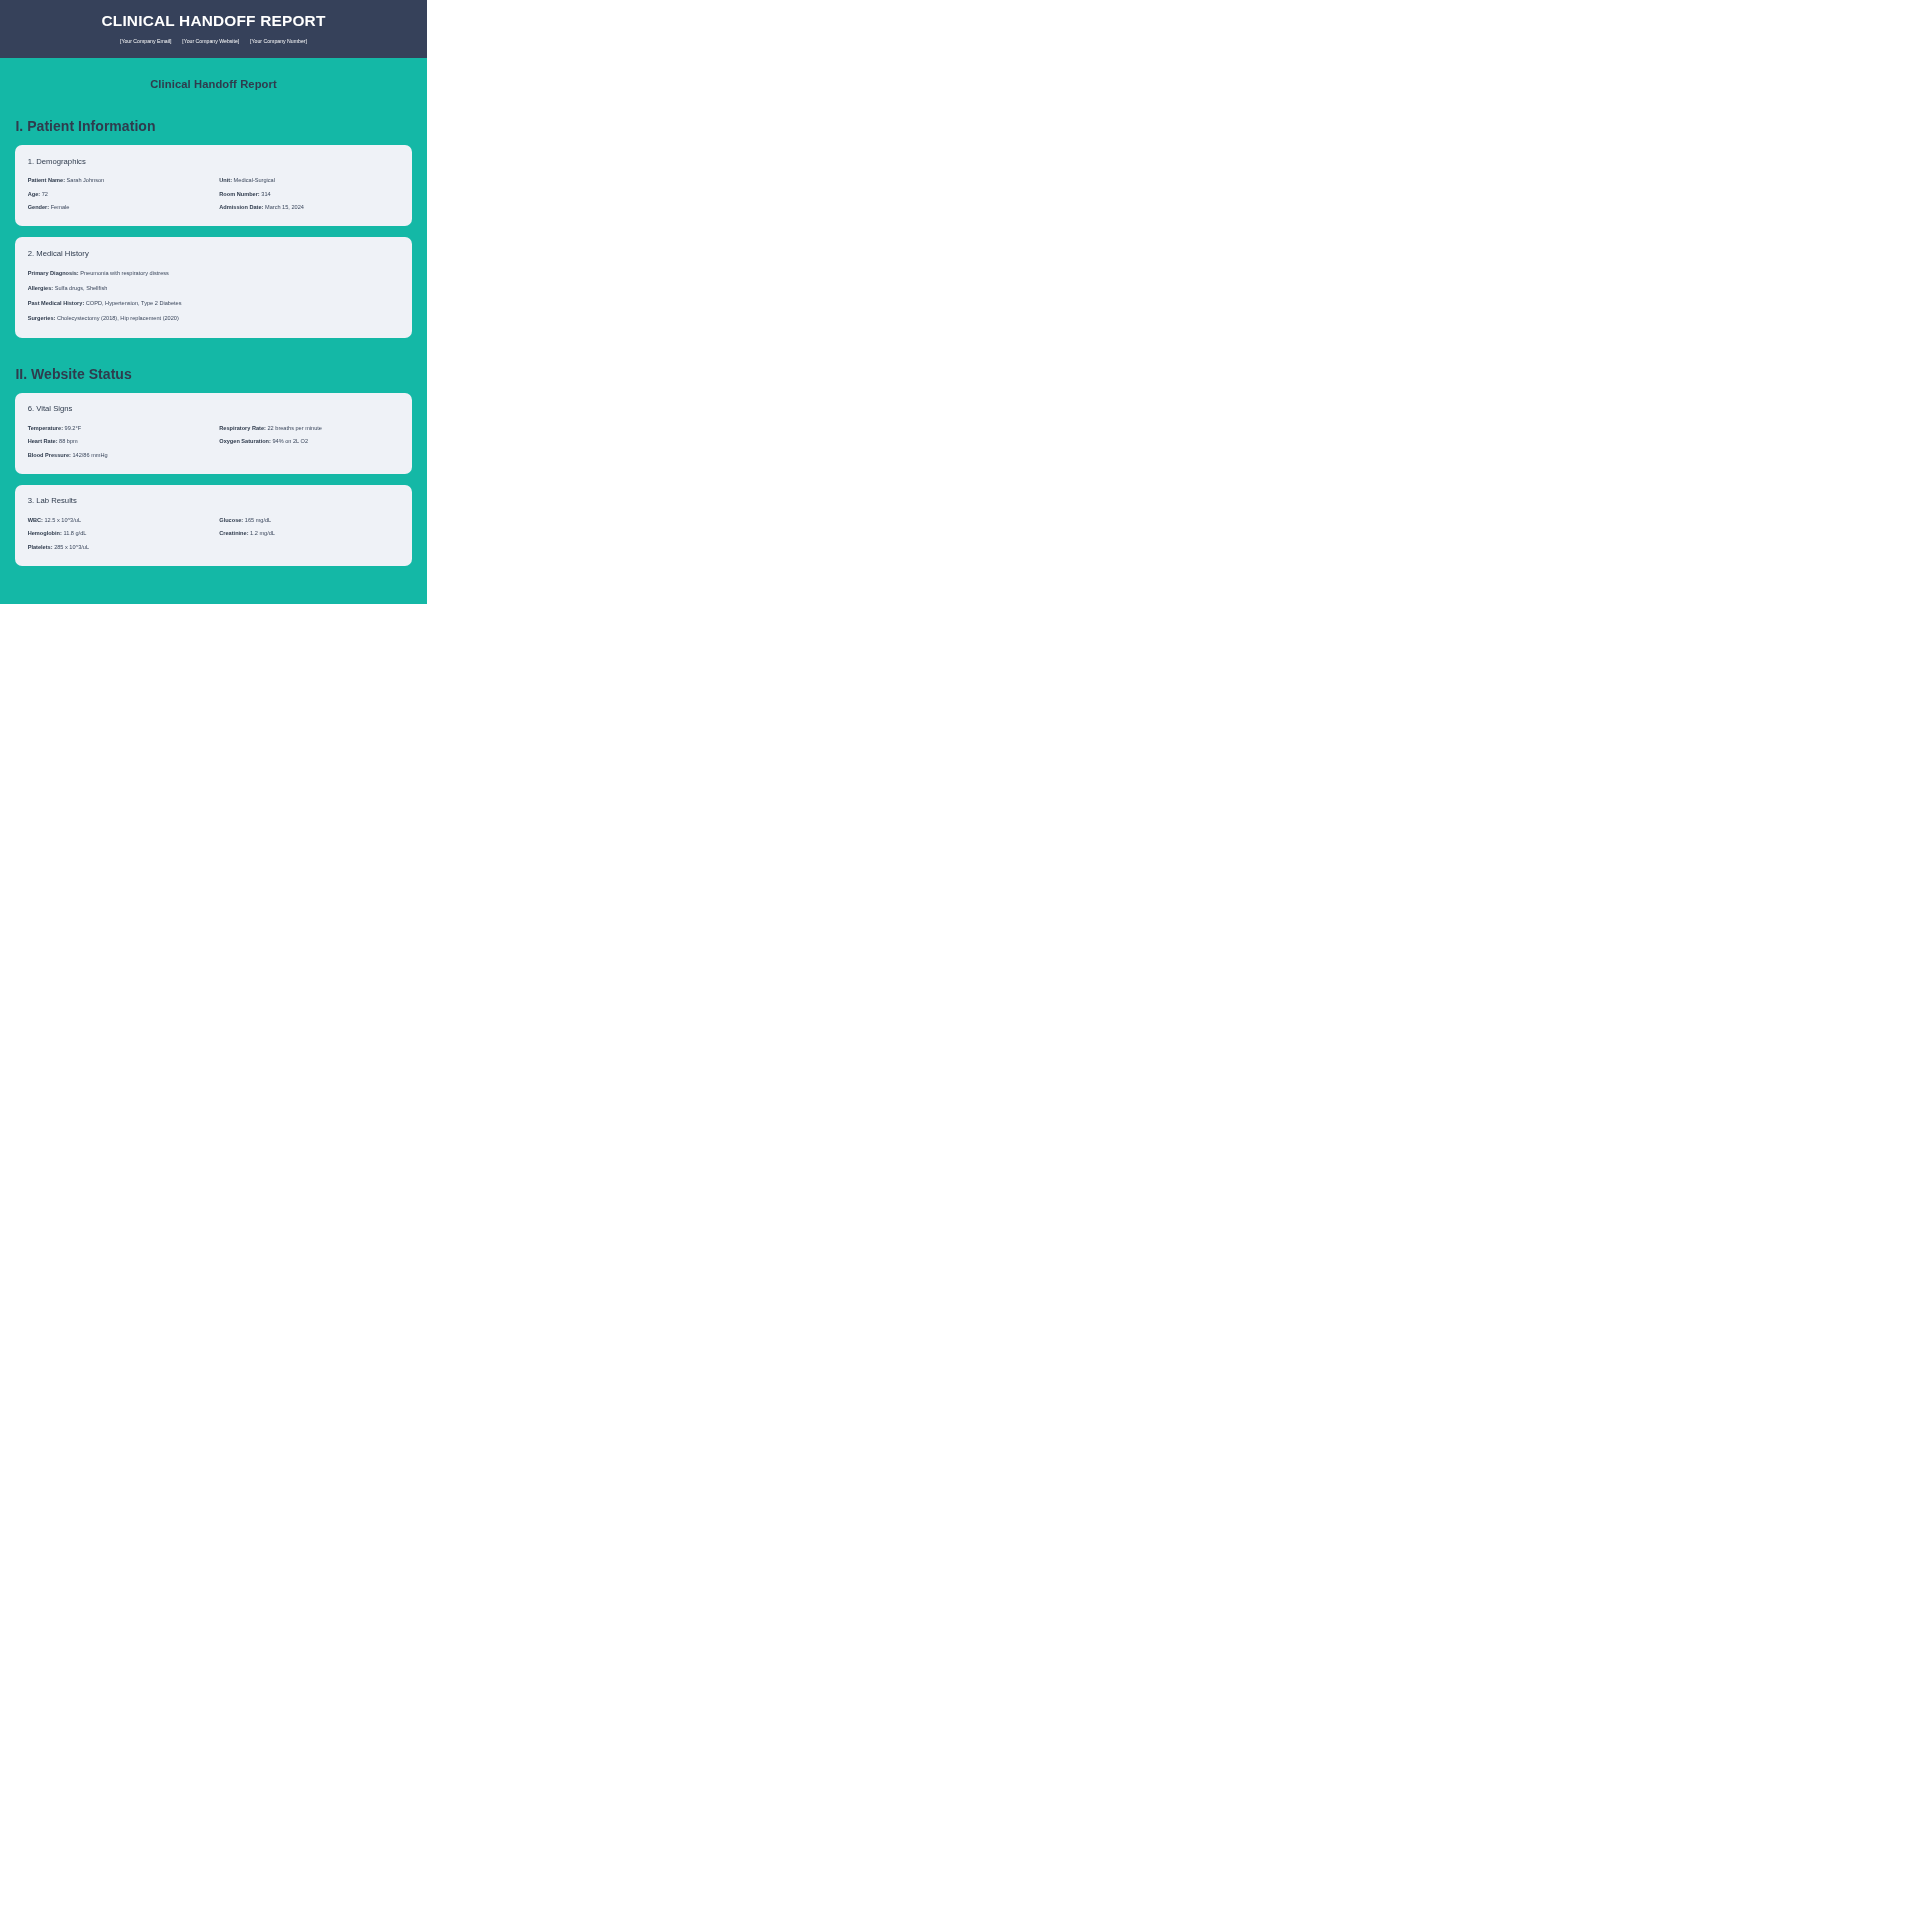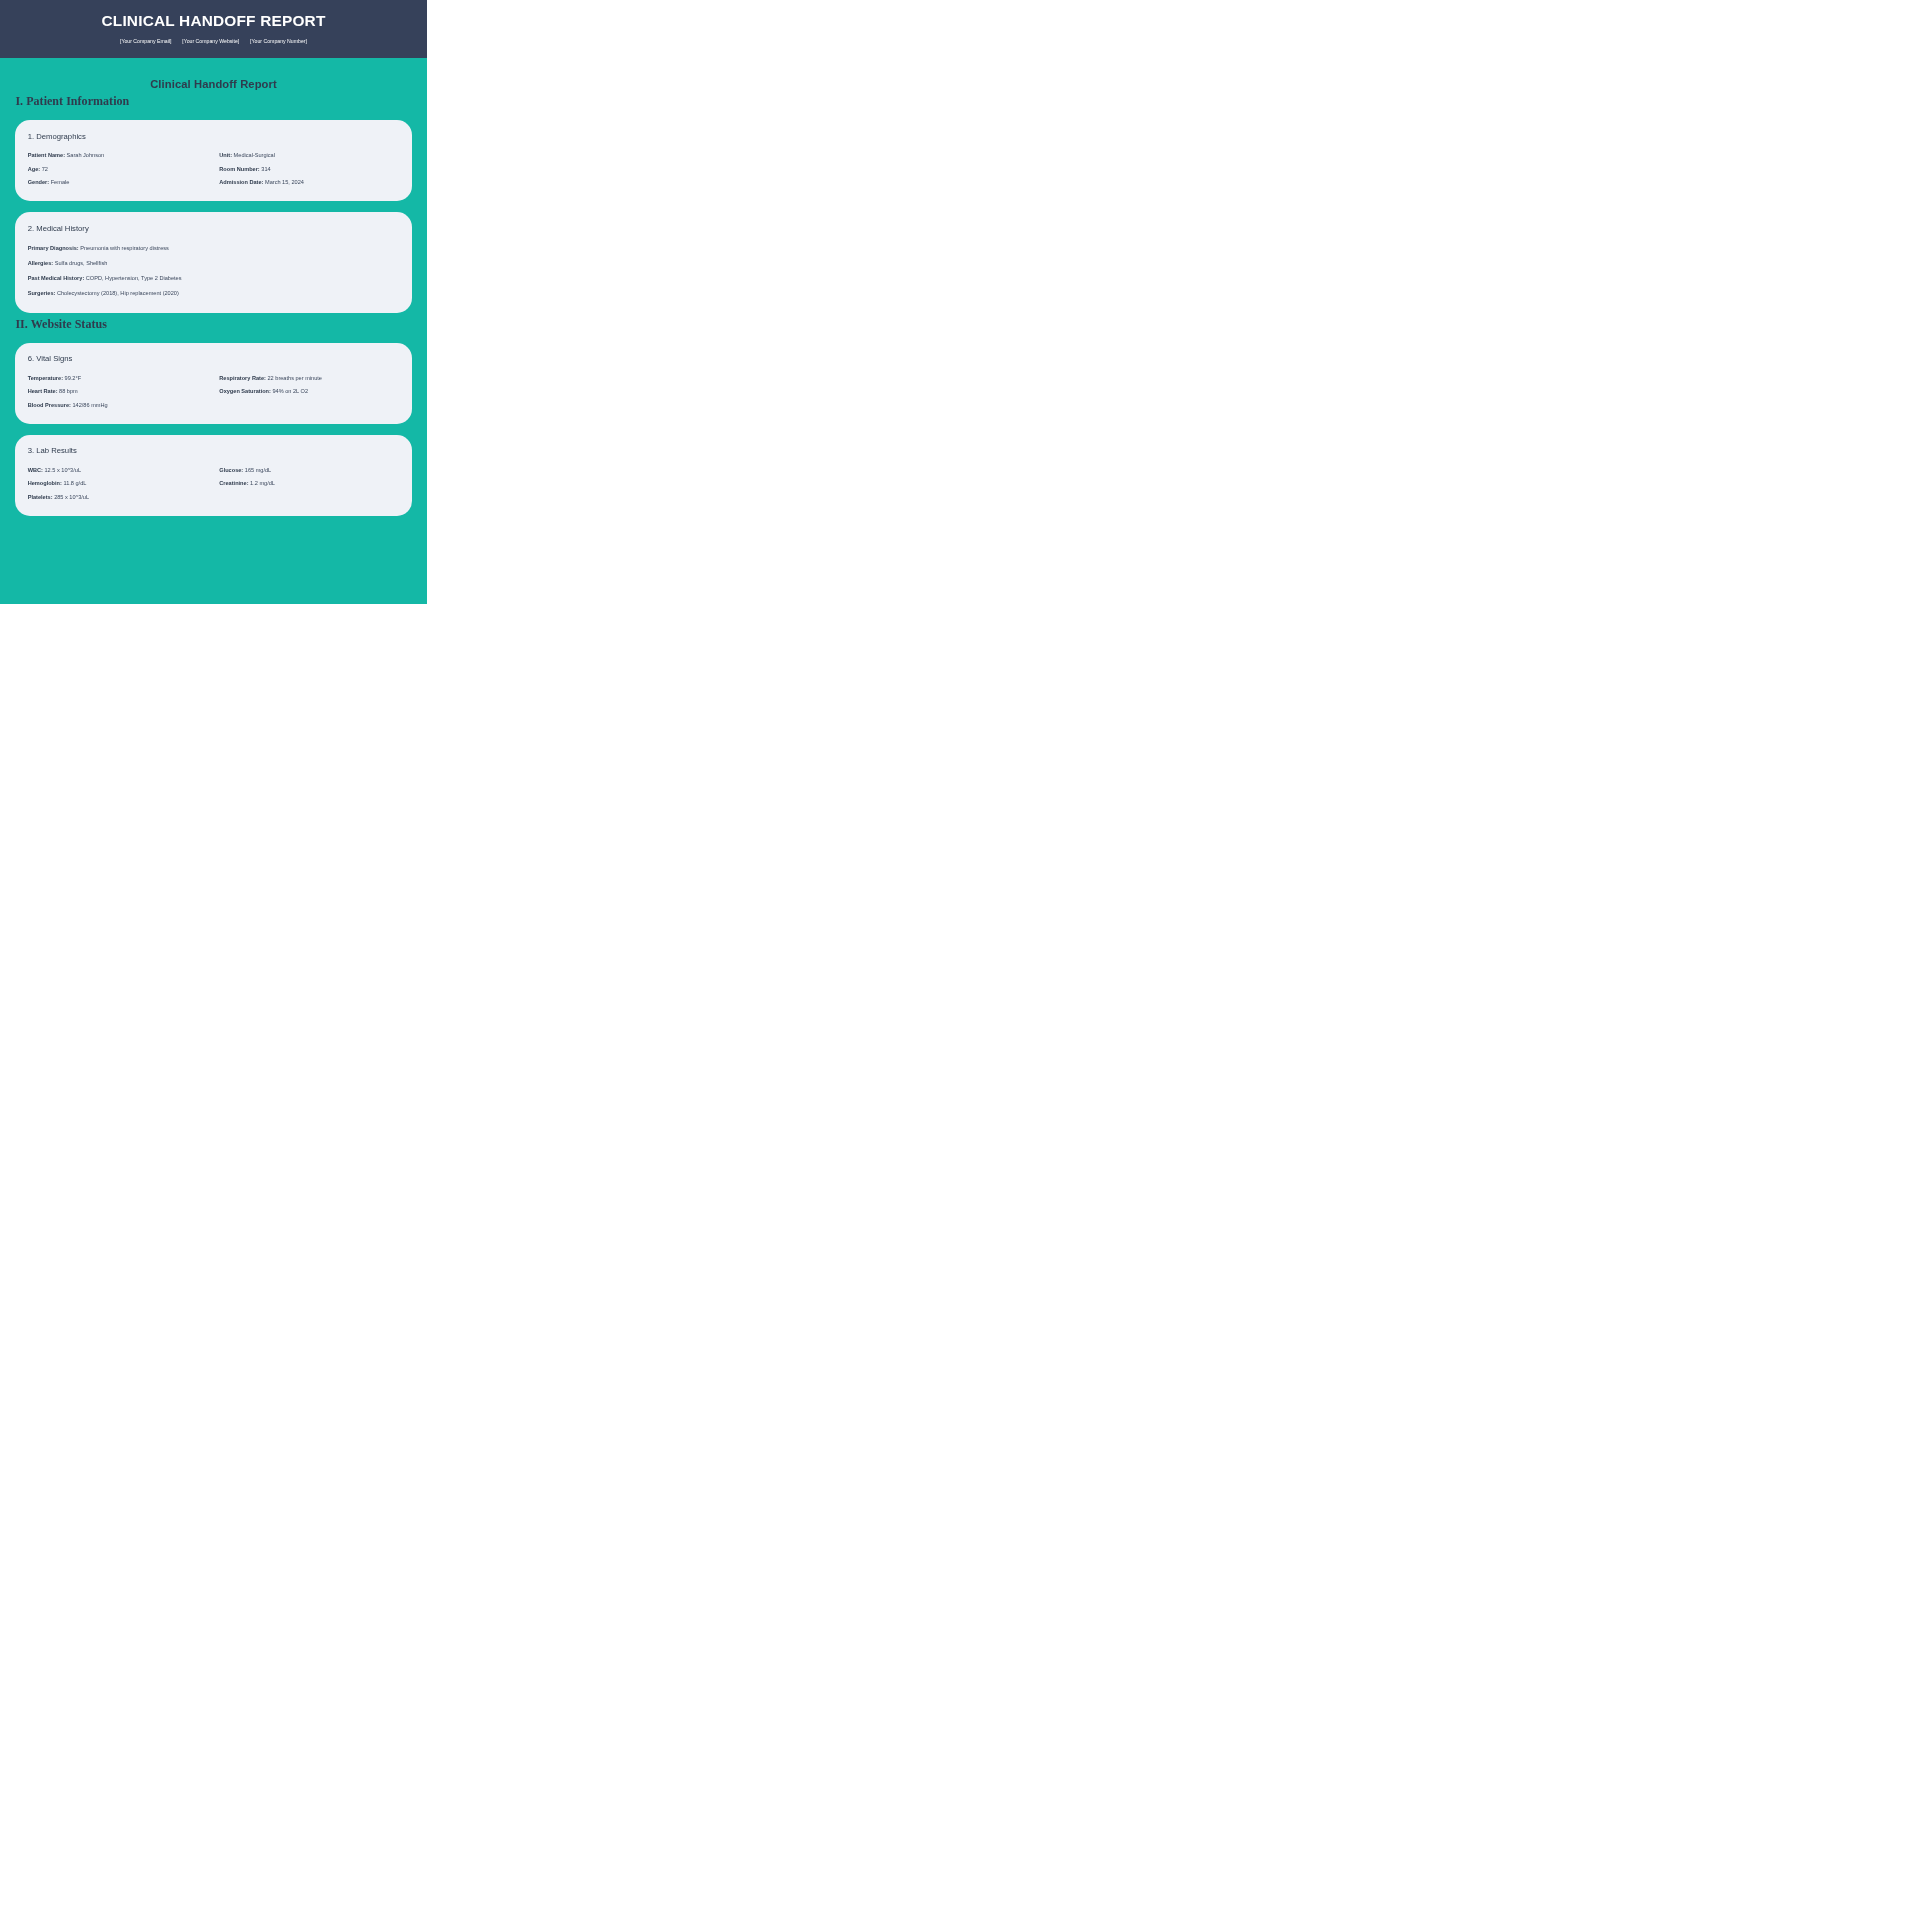--- a/index.html
+++ b/index.html
@@ -44,32 +44,31 @@
     text-align: center;
     font-size: 11.2px;
     font-weight: bold;
     color: #2f3b4d;
     margin-top: 20px;
     margin-bottom: 0;
     letter-spacing: 0.1px;
   }
 
   .section-heading {
-    font-size: 12px;
+    font-size: 14px;
     font-weight: bold;
     color: #2f3b4d;
-    margin-top: 4px;
+    margin-top: 28px;
     margin-bottom: 0;
     letter-spacing: 0.04px;
-    font-family: Liberation Serif, serif;
   }
 
   .card {
     background: #eff2f7;
-    border-radius: 15px;
+    border-radius: 7px;
     margin-top: 10.8px;
     padding: 11.6px 12.3px 12.3px 12.3px;
   }
   .card-title {
     font-size: 7.7px;
     font-weight: normal;
     color: #2f3b4d;
     margin-bottom: 7.7px;
   }
 

